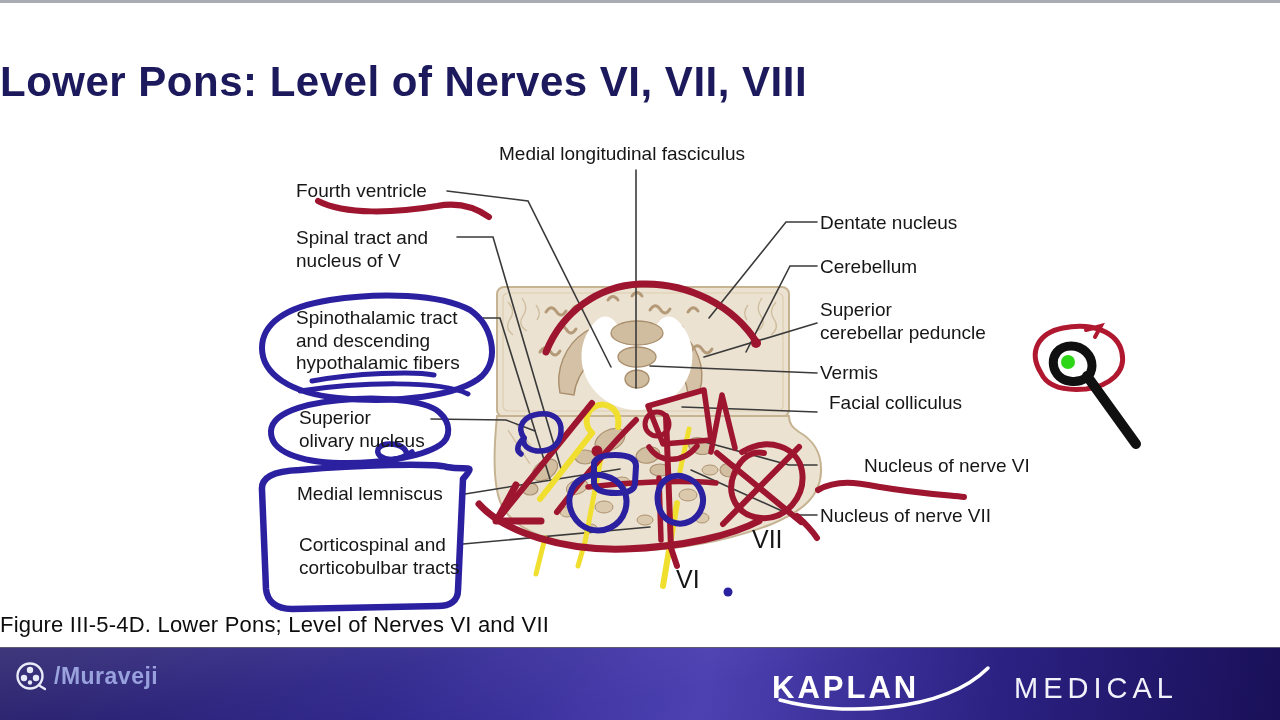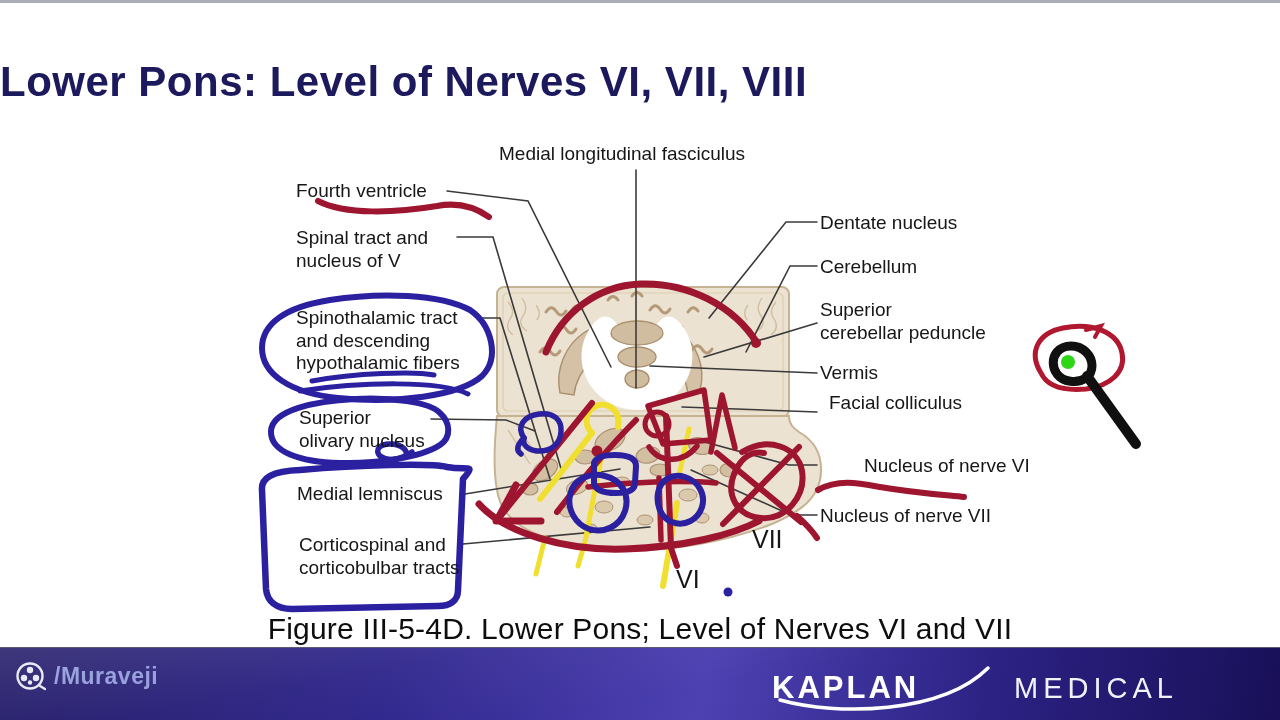--- a/index.html
+++ b/index.html
@@ -10,22 +10,22 @@
   .top-edge{position:absolute;left:0;top:0;width:1280px;height:3px;background:#a9adb3;}
   .slide-title{
     position:absolute;left:0;top:58px;width:1280px;
     font-size:42px;font-weight:700;color:#1c1a5c;letter-spacing:0.5px;
   }
   .lbl{
     position:absolute;font-size:19px;line-height:22.5px;color:#161616;white-space:nowrap;
   }
   .lbl.small{font-size:25px;}
   .caption{
-    position:absolute;left:0;top:612px;width:1280px;text-align:center;
-    font-size:30px;color:#0d0d0d;font-weight:500;letter-spacing:0.2px;
+    position:absolute;left:0;top:612px;width:1280px;text-align:left;
+    font-size:22px;color:#0d0d0d;font-weight:500;letter-spacing:0.2px;
   }
   .diagram-svg{position:absolute;left:0;top:0;}
   .footer{
     position:absolute;left:0;bottom:0;width:1280px;height:72px;
     background:linear-gradient(100deg,#1f1766 0%,#2f268c 30%,#4d41b2 55%,#2b2182 78%,#191058 100%);
     border-top:1px solid #5a5a72;
   }
   .footer::after{
     content:"";position:absolute;left:0;top:0;width:100%;height:100%;
     background:linear-gradient(170deg,rgba(255,255,255,0.14) 0%,rgba(255,255,255,0.04) 30%,transparent 55%);

